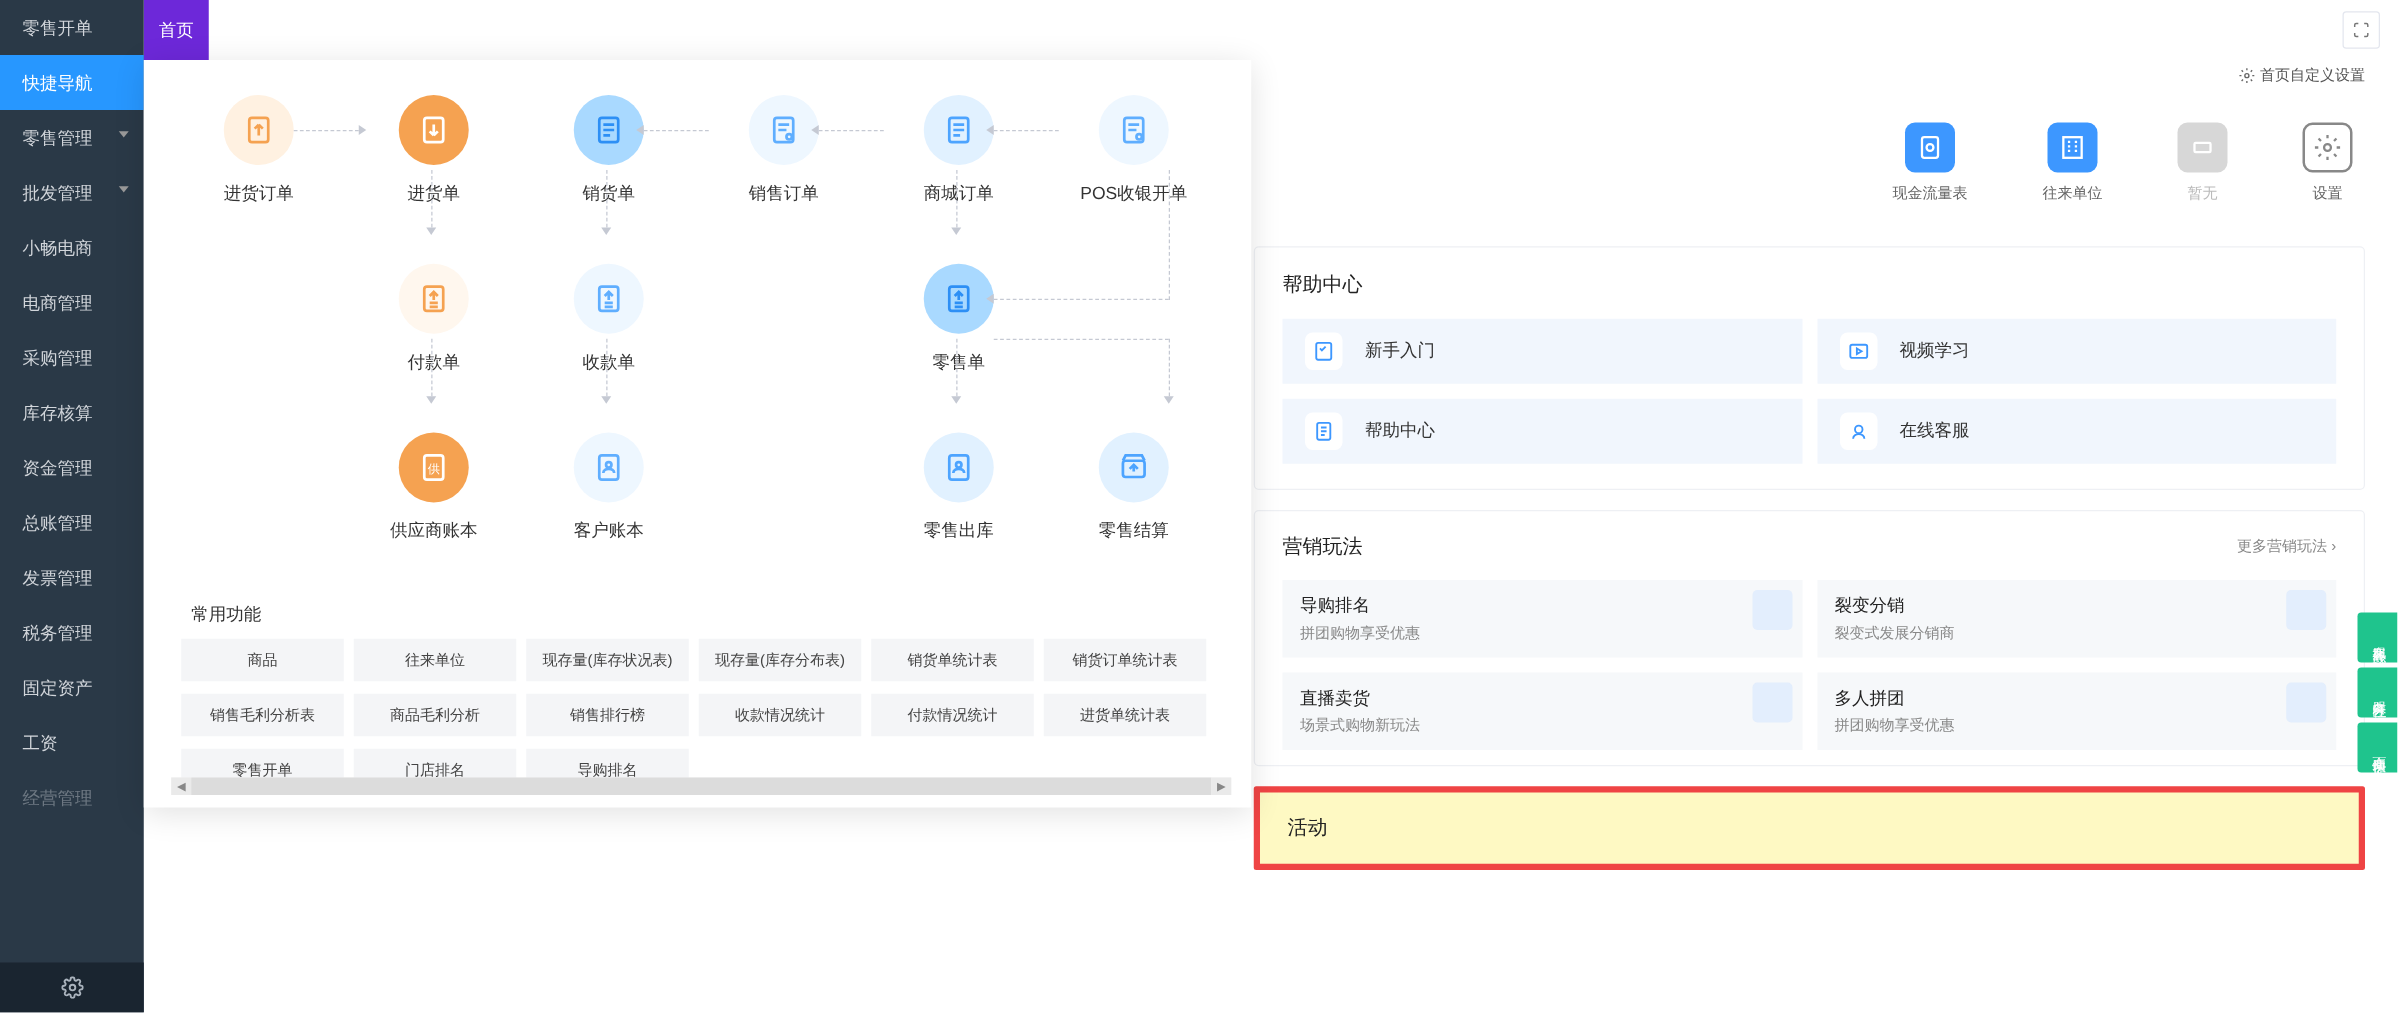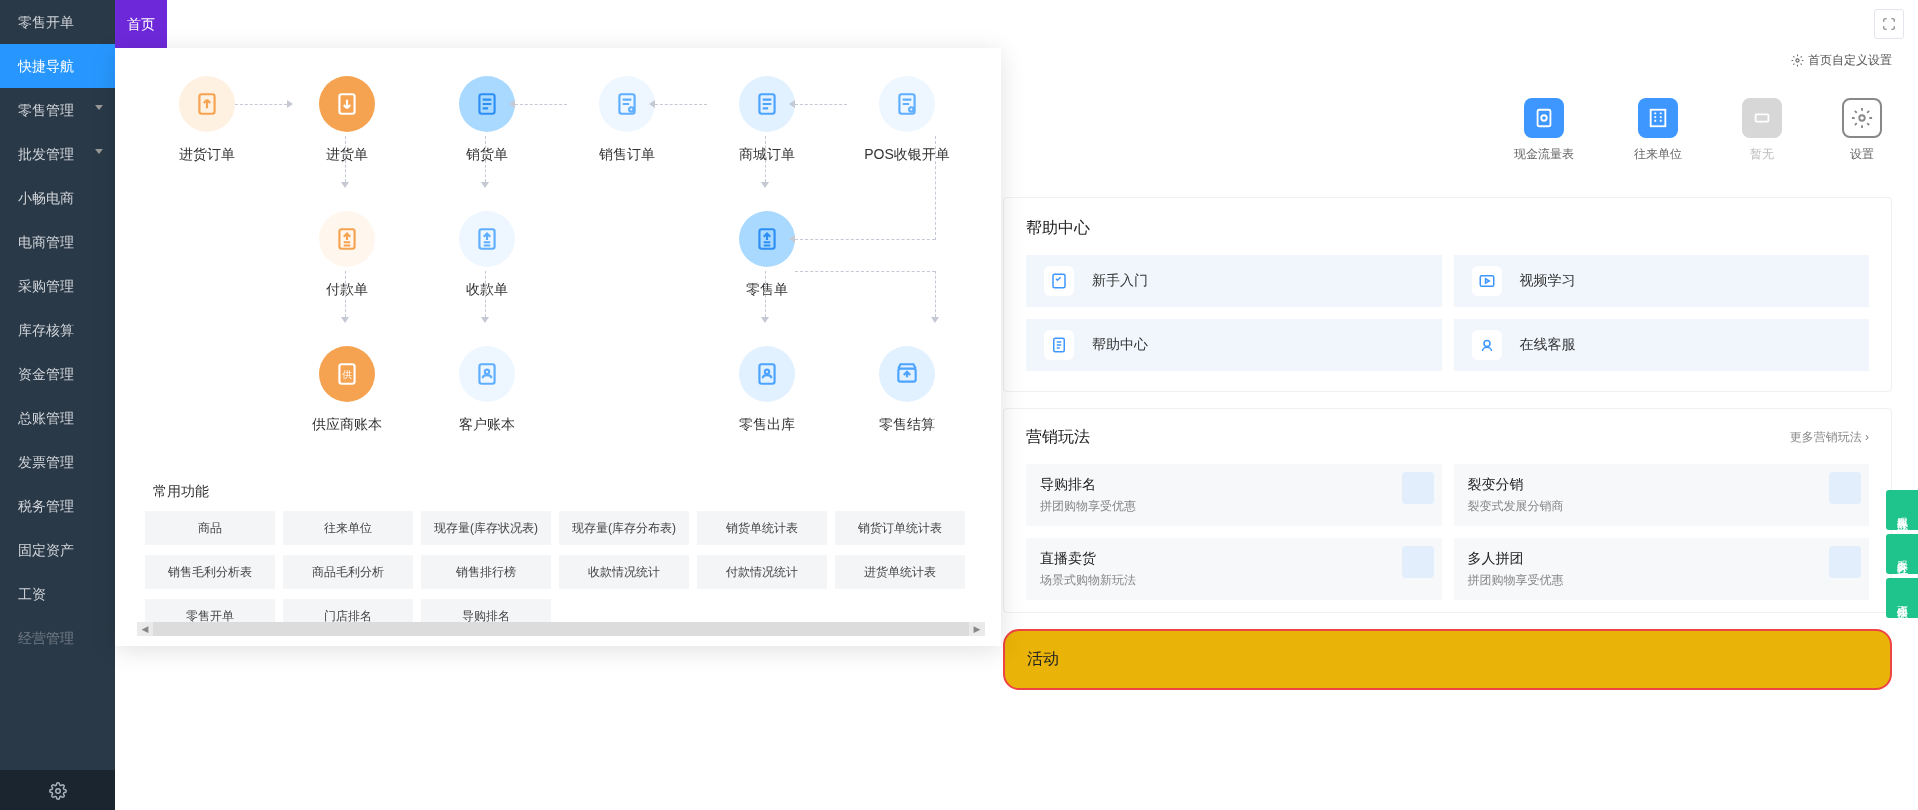--- a/index.html
+++ b/index.html
@@ -55,21 +55,21 @@
     .mkt-item .ms{font-size:12px;color:#888}
     .mkt-item::after{content:"";position:absolute;right:8px;top:8px;width:32px;height:32px;background:#cfe4ff;opacity:.5;border-radius:4px}
     .float-right{position:absolute;right:0;top:490px;display:flex;flex-direction:column;gap:4px;z-index:30}
     .float-btn{width:32px;height:40px;background:#1fc48d;color:#fff;font-size:11px;writing-mode:vertical-rl;text-orientation:upright;display:flex;align-items:center;justify-content:center;cursor:pointer;letter-spacing:1px;padding:4px 0;border-radius:3px 0 0 3px}
     .flow-arrow-h{position:absolute;height:1px;border-top:1px dashed #c5c9d3}
     .flow-arrow-v{position:absolute;width:1px;border-left:1px dashed #c5c9d3}
     .arr-head{position:absolute;width:0;height:0}
     .arr-head.right{border-top:4px solid transparent;border-bottom:4px solid transparent;border-left:6px solid #c5c9d3}
     .arr-head.left{border-top:4px solid transparent;border-bottom:4px solid transparent;border-right:6px solid #c5c9d3}
     .arr-head.down{border-left:4px solid transparent;border-right:4px solid transparent;border-top:6px solid #c5c9d3}
-    .activity-panel{background:#eab308;border:2px solid #ef4444;border-radius:16px;padding:18px 22px}
+    .activity-panel{background:#fef9c3;border:5px solid #ef4444;border-radius:2px;padding:18px 22px}
   </style>
 </head>
 <body>
 
 <div class="sidebar">
   <div class="sidebar-item"><span>零售开单</span></div>
   <div class="sidebar-item active"><span>快捷导航</span></div>
   <div class="sidebar-item"><span>零售管理</span><span class="chev"></span></div>
   <div class="sidebar-item"><span>批发管理</span><span class="chev"></span></div>
   <div class="sidebar-item"><span>小畅电商</span></div>

